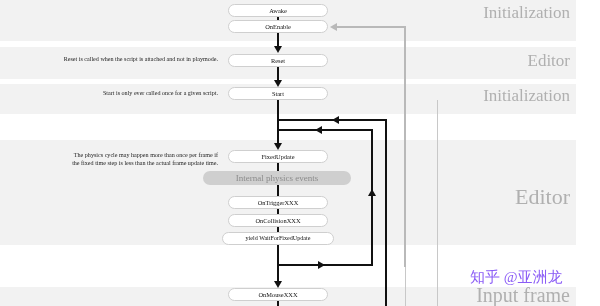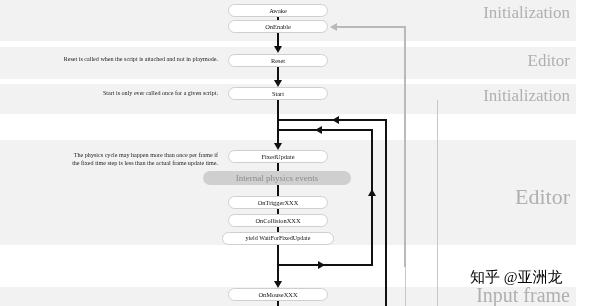--- a/index.html
+++ b/index.html
@@ -93,21 +93,21 @@
     border-top:4.5px solid transparent;
     border-bottom:4.5px solid transparent;
     border-left:7px solid #111111;
   }
   .arrow.left.gray{border-right-color:#b9b9b9;}
   
   .guide{position:absolute;width:1px;background:#c8c8c8;z-index:1;}
   
   .watermark{
     position:absolute;
-    color:#000000;
+    color:#8b5cf6;
     white-space:nowrap;
     z-index:6;
     font-size:15px;
     line-height:1;
   }
 </style>
 </head>
 <body>
 
 <div id="stage">

